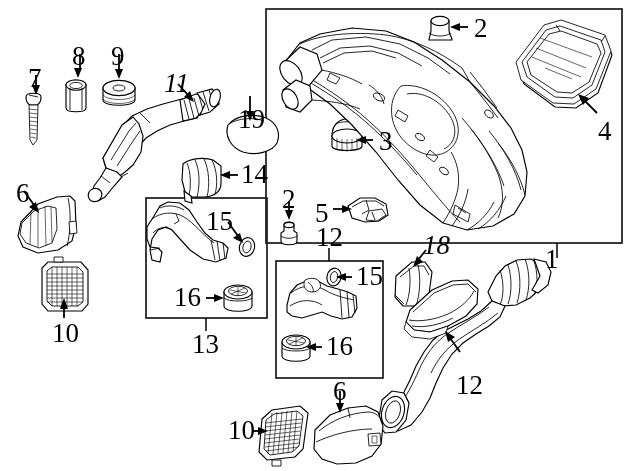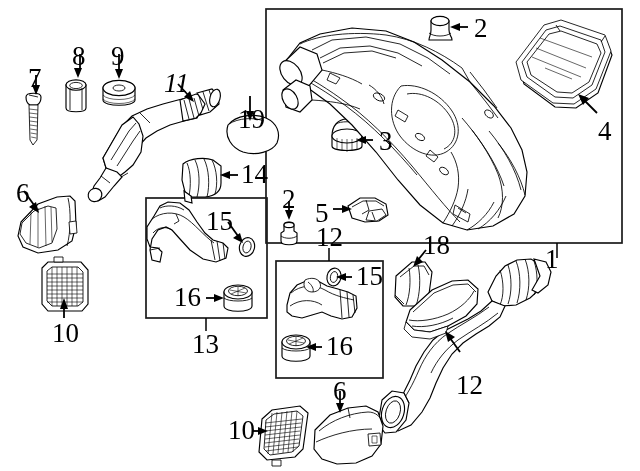--- a/index.html
+++ b/index.html
@@ -516,17 +516,17 @@
   <span class="callout-label" style="left:228px; top:417px;">10</span>
   <span class="callout-label" style="left:164px; top:70px;font-style:italic;">11</span>
   <span class="callout-label" style="left:456px; top:372px;">12</span>
   <span class="callout-label" style="left:192px; top:331px;">13</span>
   <span class="callout-label" style="left:316px; top:224px;">12</span>
   <span class="callout-label" style="left:206px; top:208px;">15</span>
   <span class="callout-label" style="left:356px; top:263px;">15</span>
   <span class="callout-label" style="left:174px; top:284px;">16</span>
   <span class="callout-label" style="left:326px; top:333px;">16</span>
   <span class="callout-label" style="left:241px; top:161px;">14</span>
-  <span class="callout-label" style="left:423px; top:232px;">18</span>
+  <span class="callout-label" style="left:423px; top:232px;font-style:italic;">18</span>
   <span class="callout-label" style="left:238px; top:81px;margin-top:25px;">19</span>
   <span class="callout-label" style="left:282px; top:186px;">2</span>
 
 </div>
 
 </body></html>

